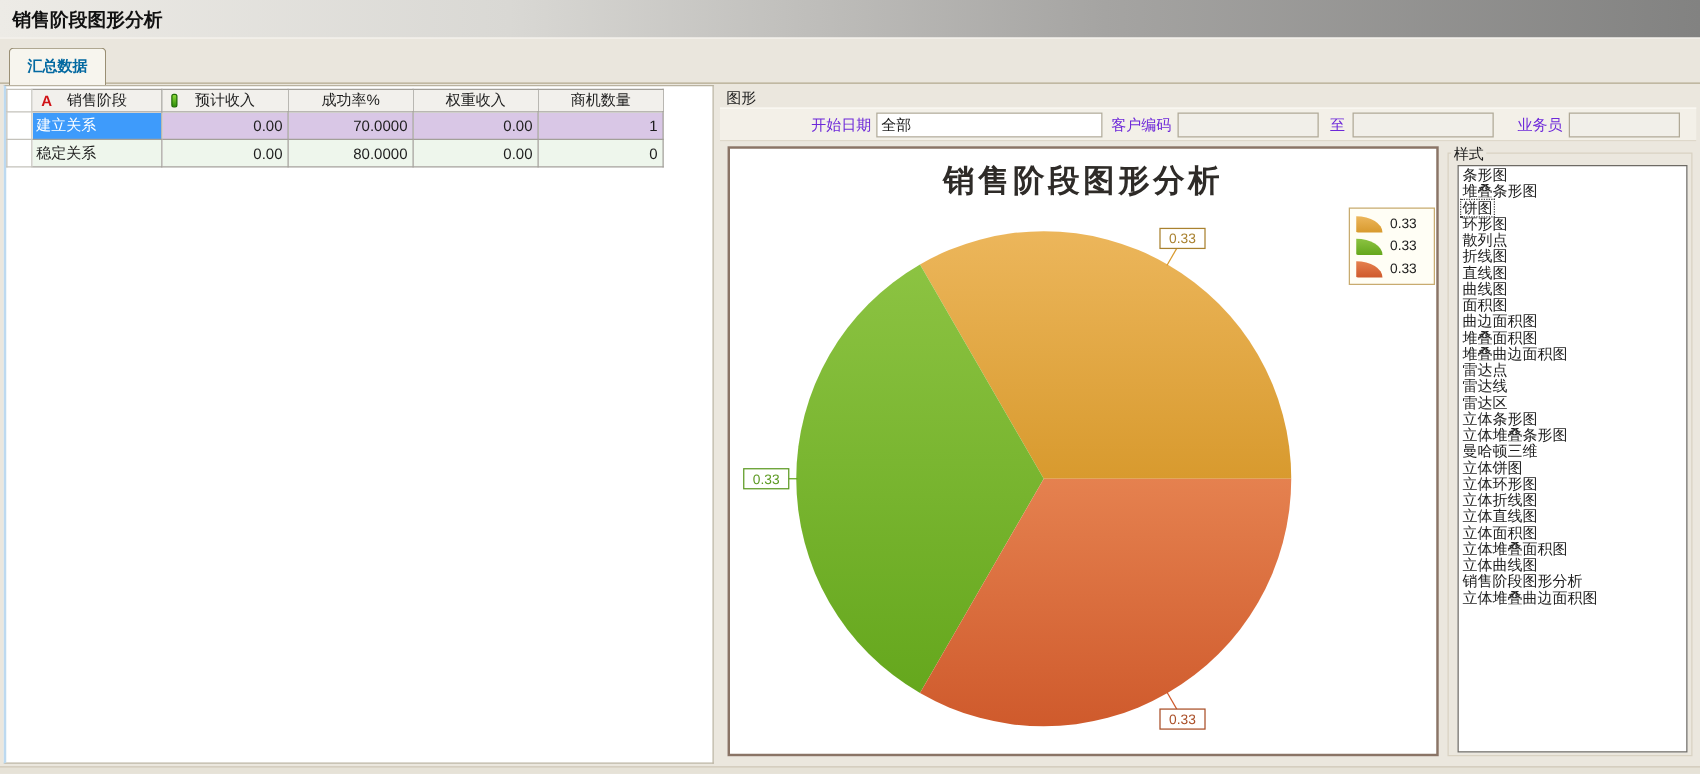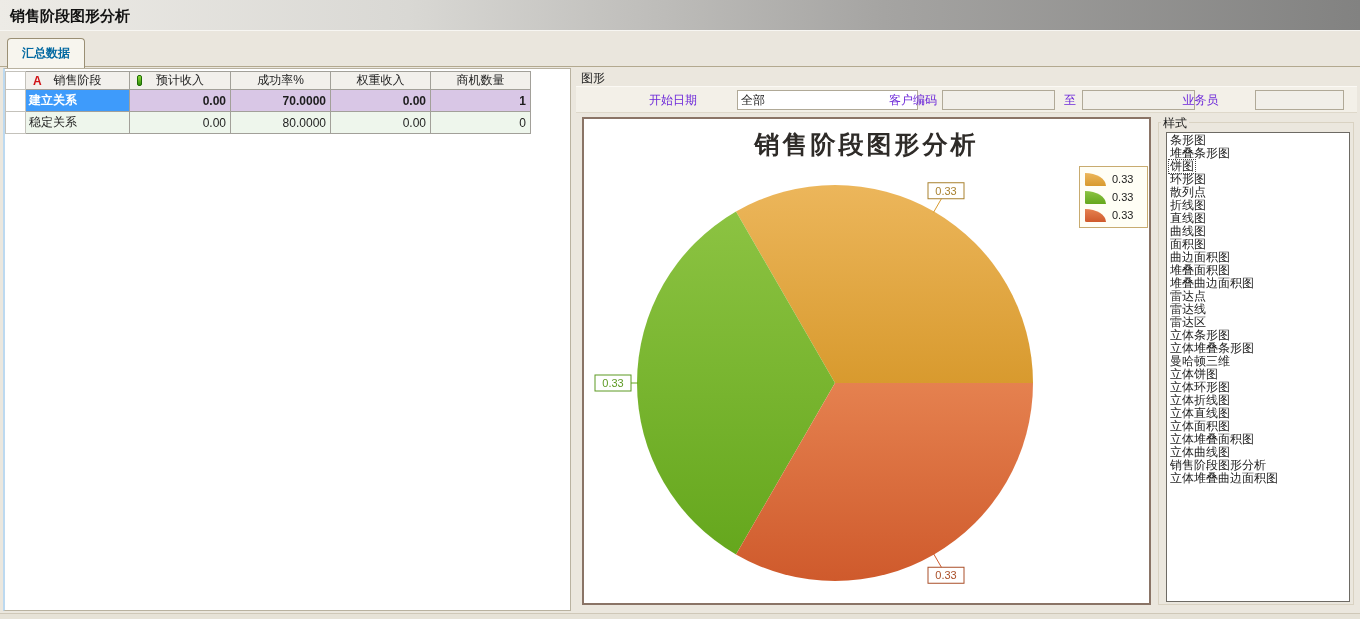--- a/index.html
+++ b/index.html
@@ -24,42 +24,42 @@
   .left-panel { position:absolute; left:3px; top:68px; width:568px; height:543px;
     background:#fff; border:1px solid #b9b2a0; border-left:2px solid #bcd9f0; }
   table.grid { border-collapse:collapse; table-layout:fixed; margin-top:2px; }
   table.grid th, table.grid td { border:1px solid #a2a099; font-weight:normal;
     font-size:12px; overflow:hidden; white-space:nowrap; }
   table.grid th { height:17px; background:#f2f0ec; text-align:center; padding:0 2px; position:relative; }
   table.grid td { height:22px; padding:0 4px; text-align:right; }
   table.grid td.c0 { text-align:left; padding:0 3px; }
   table.grid .ind { width:20px; background:#fff; border-color:#c4c2bb; }
   col.w-stage{width:104px} col.w-n{width:100px} col.w-e{width:101px} col.w-ind{width:20px}
-  tbody tr:nth-child(1) td:not(.ind){ background:#d9c7e6;font-weight:bold; }
+  tbody tr:nth-child(1) td:not(.ind){ background:#d9c7e6; }
   tbody tr:nth-child(1) td.c0 { background:#3e9bfb; color:#fff; }
   tbody tr:nth-child(2) td:not(.ind){ background:#eef6ec; }
   .sort-a { position:absolute; left:7px; top:2px; color:#d01216; font-weight:bold; font-size:12px; }
   .val-icon { position:absolute; left:7px; top:3px; width:5px; height:11px; border-radius:2px;
     background:linear-gradient(to bottom,#8fdb3a,#2f8f0b); border:1px solid #1f6b06; }
 
   
   .graph-label { position:absolute; left:581px; top:70px; }
   .filter-band { position:absolute; left:576px; top:86px; width:781px; height:27px;
     background:#f3f0e8; border-top:1px solid #fbf9f4; border-bottom:1px solid #ded8ca; }
   .flabel { position:absolute; top:92px; color:#6d28d9; }
   .finput { position:absolute; top:90px; height:20px; border:1px solid #b0a997;
     background:#fff; font-size:12px; padding:1px 3px; font-family:inherit; color:#222; }
   .finput.disabled { background:#f1efe9; }
   #lbl-start{ left:640px; width:57px; text-align:right; }
-  #inp-start{ left:701px; width:181px;margin-left:36px; }
+  #inp-start{ left:701px; width:181px; }
   #lbl-cust { left:880px; width:57px; text-align:right; }
   #inp-cust { left:942px; width:113px; }
   #lbl-to   { left:1064px; width:15px; }
   #inp-to   { left:1082px; width:113px; }
-  #lbl-sales{ left:1178px; width:45px; text-align:center; }
+  #lbl-sales{ left:1205px; width:45px; text-align:right; }
   #inp-sales{ left:1255px; width:89px; }
 
   
   .chart-box { position:absolute; left:582px; top:117px; width:569px; height:488px;
     background:#fff; border:2px solid #8a7466; }
   .chart-title { position:absolute; left:0; top:9px; width:100%; text-align:center;
     font-family:"Liberation Serif","DejaVu Serif",serif; font-size:25px; font-weight:bold;
     letter-spacing:3px; color:#2e2b28; }
   .chart-box svg { position:absolute; left:0; top:0; }
   .legend { position:absolute; left:495px; top:47px; width:69px;

